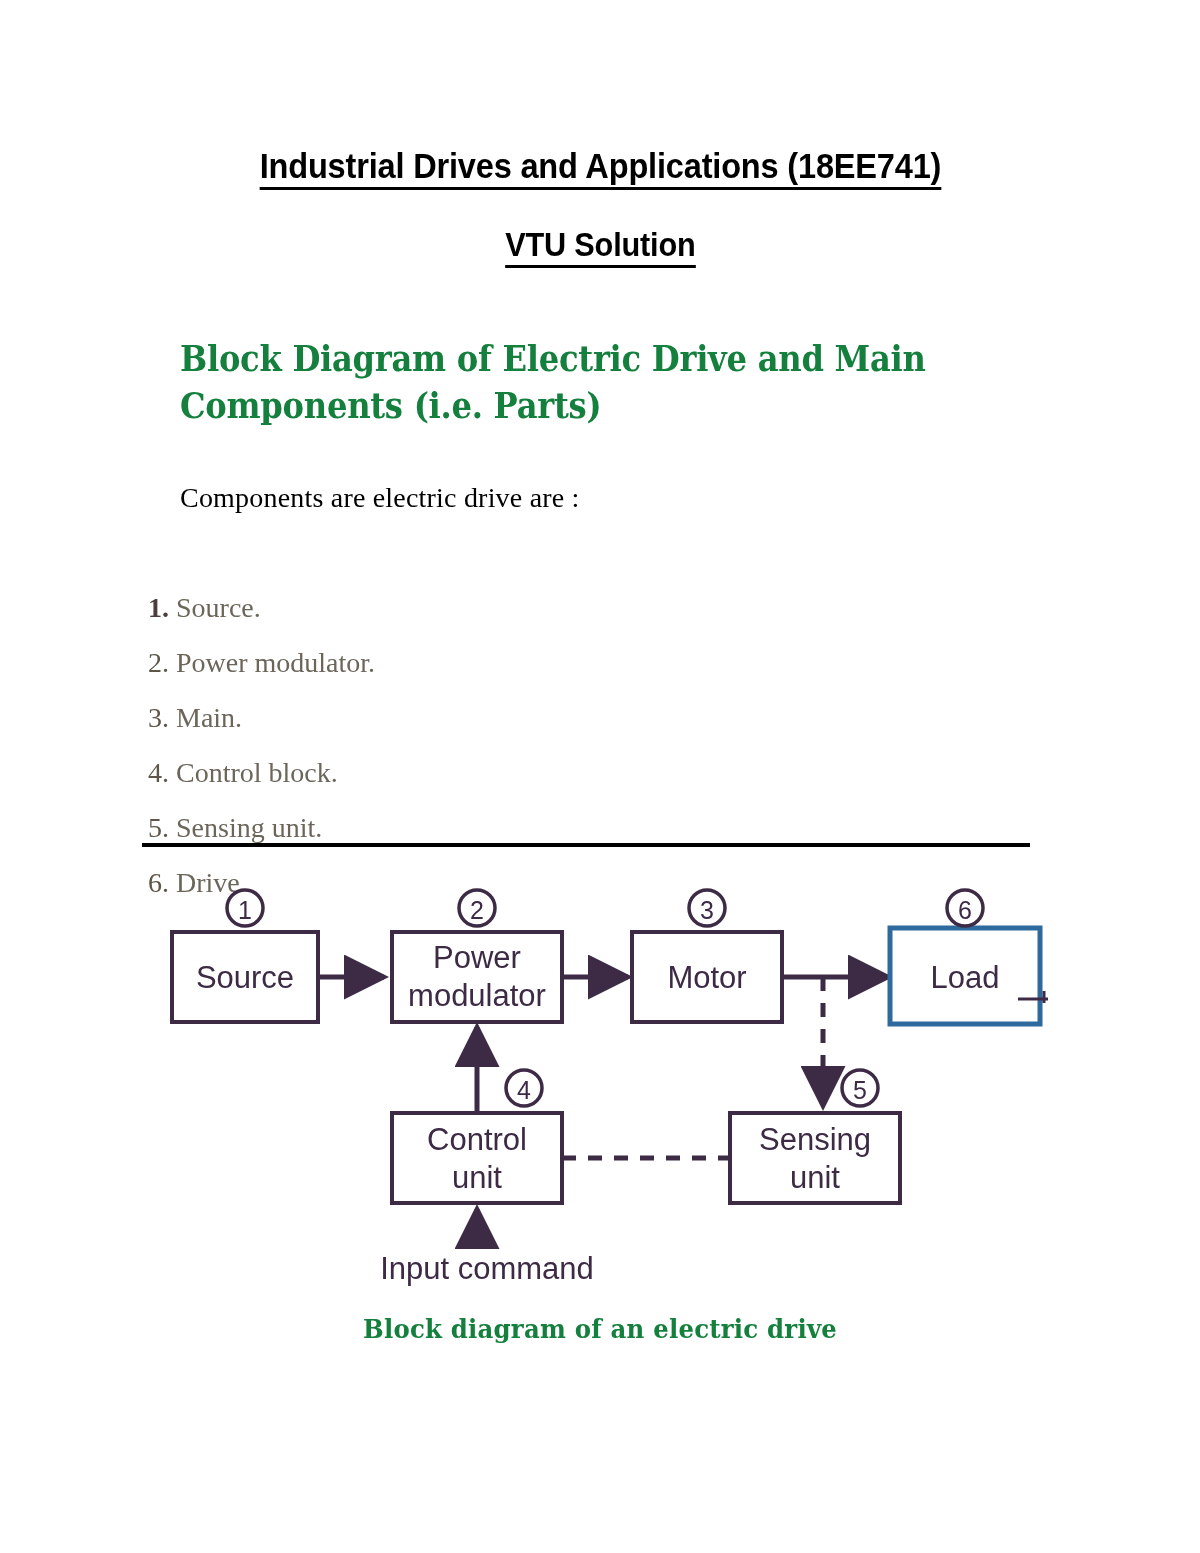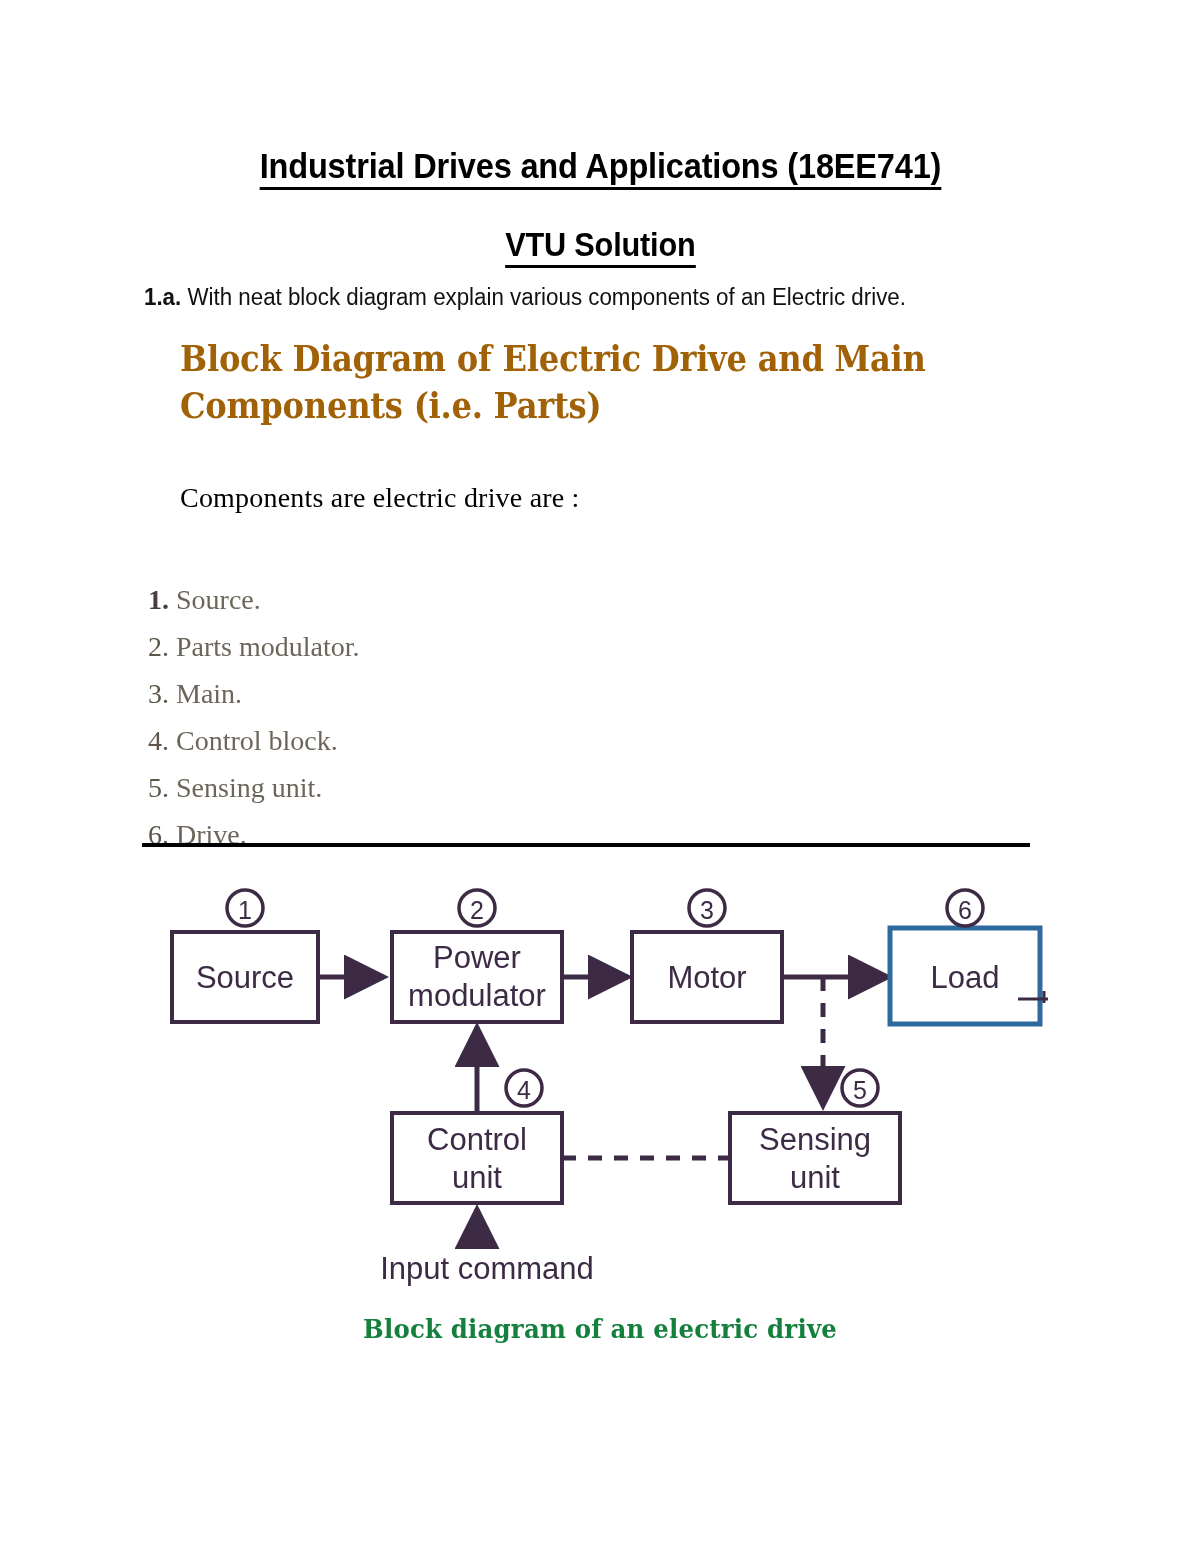--- a/index.html
+++ b/index.html
@@ -58,21 +58,21 @@
   
   .blue-heading {
     position: absolute;
     left: 180px;
     top: 336px;
     width: 870px;
     font-family: "DejaVu Serif", "Liberation Serif", serif;
     font-weight: bold;
     font-size: 35px;
     line-height: 1.33;
-    color: #a16207;
+    color: #15803d;
     letter-spacing: -0.3px;
   }
   .blue-heading .bh-line { display: block; transform: scaleX(0.92); transform-origin: left center; }
 
   .intro-line {
     position: absolute;
     left: 180px;
     top: 482px;
     font-family: "Liberation Serif", "DejaVu Serif", serif;
     font-size: 28px;
@@ -90,20 +90,21 @@
     font-size: 28px;
     color: #6c655a;
     list-style: none;
     margin: 0;
     padding: 0;
   }
   .comp-list li {
     height: 47px;
     line-height: 47px;
     white-space: nowrap;
+    margin-top: 8px;
   }
   .comp-list li .idx { color: #5d5649; }
   .comp-list li:first-child .idx { font-weight: bold; color: #4d3d3d; }
 
   
   .divider {
     position: absolute;
     left: 142px;
     top: 843px;
     width: 888px;
@@ -139,36 +140,31 @@
 
 <div class="page">
 
   <div class="doc-title" id="title-main">
     <span class="u">Industrial Drives and Applications (18EE741)</span>
   </div>
   <div class="doc-title" id="title-sub">
     <span class="u">VTU Solution</span>
   </div>
 
-  <div class="question-line">
-    <span class="squeeze">
-      <span class="qnum">1.a.</span><span class="qtxt"> With neat block diagram explain various components of an Electric drive.</span>
-    </span>
-  </div>
 
   <div class="blue-heading">
     <span class="bh-line">Block Diagram of Electric Drive and Main</span>
     <span class="bh-line">Components (i.e. Parts)</span>
   </div>
 
   <div class="intro-line">Components are electric drive are :</div>
 
   <ul class="comp-list">
     <li><span class="idx">1.</span> <span>Source.</span></li>
-    <li><span class="idx">2.</span> <span>Parts modulator.</span></li>
+    <li><span class="idx">2.</span> <span>Power modulator.</span></li>
     <li><span class="idx">3.</span> <span>Main.</span></li>
     <li><span class="idx">4.</span> <span>Control block.</span></li>
     <li><span class="idx">5.</span> <span>Sensing unit.</span></li>
     <li><span class="idx">6.</span> <span>Drive.</span></li>
   </ul>
 
   <div class="divider"></div>
 
   <div class="diagram">
     <svg width="1200" height="430" viewBox="0 0 1200 430" xmlns="http://www.w3.org/2000/svg">

